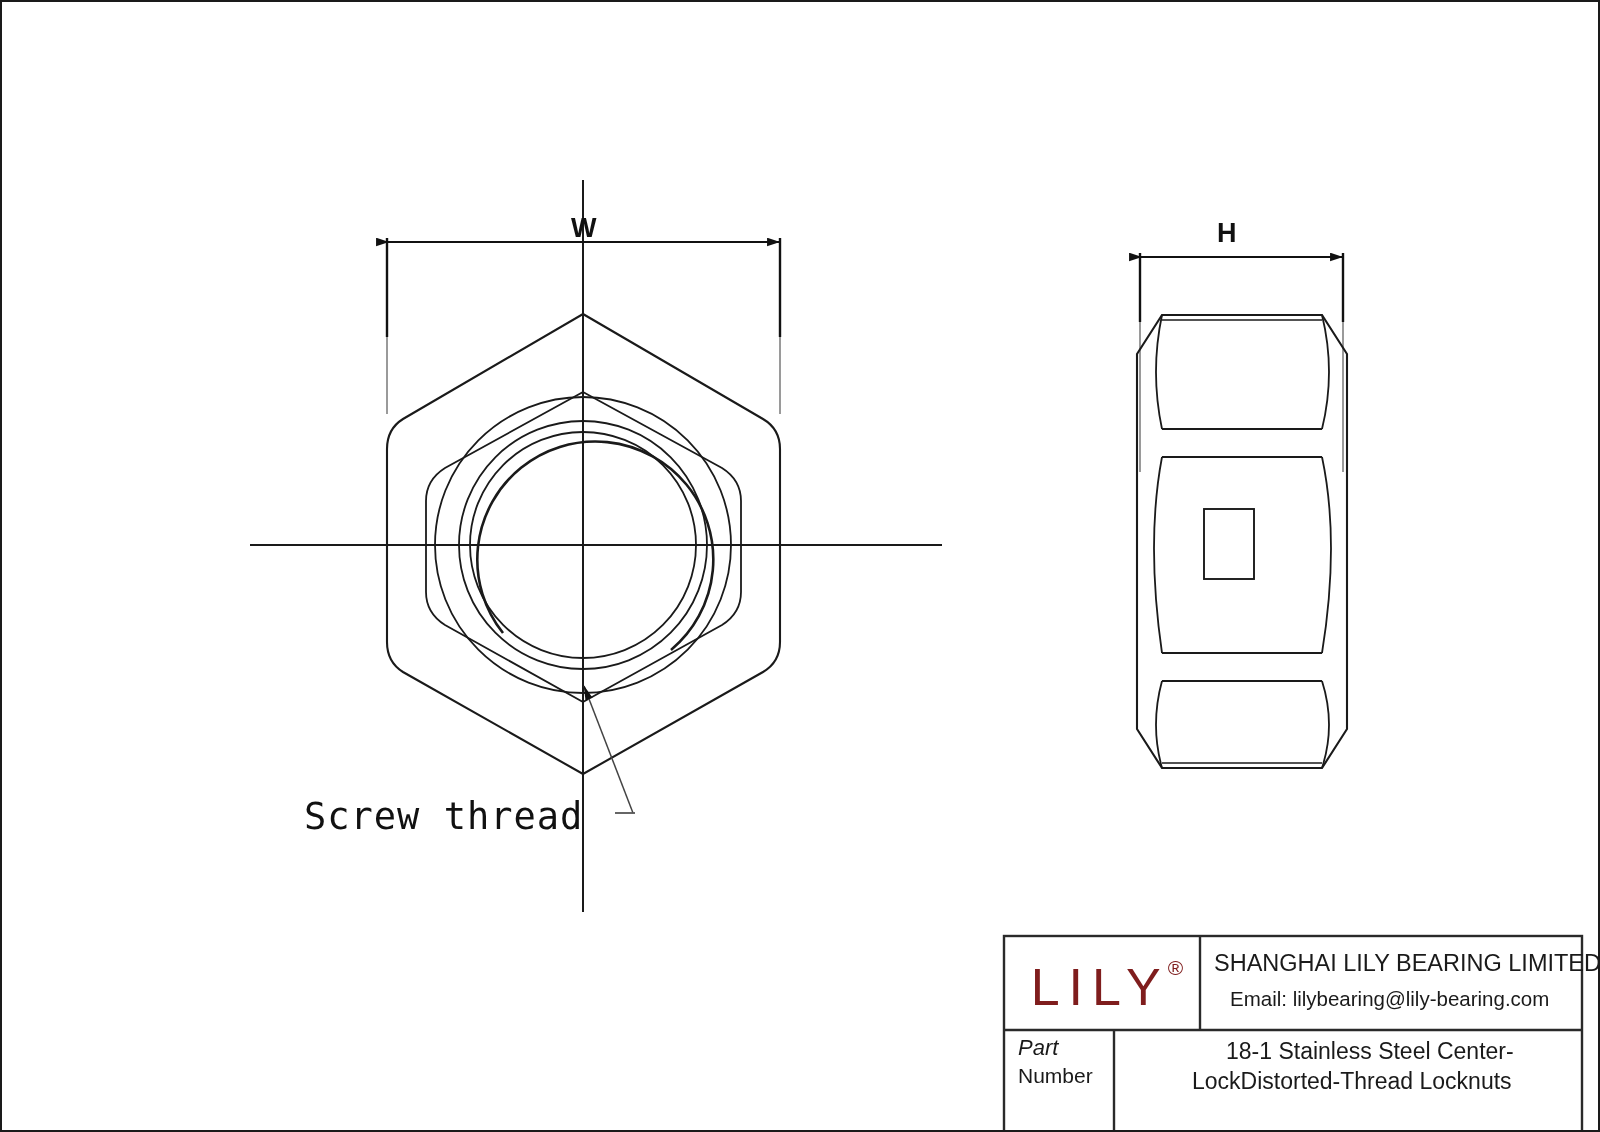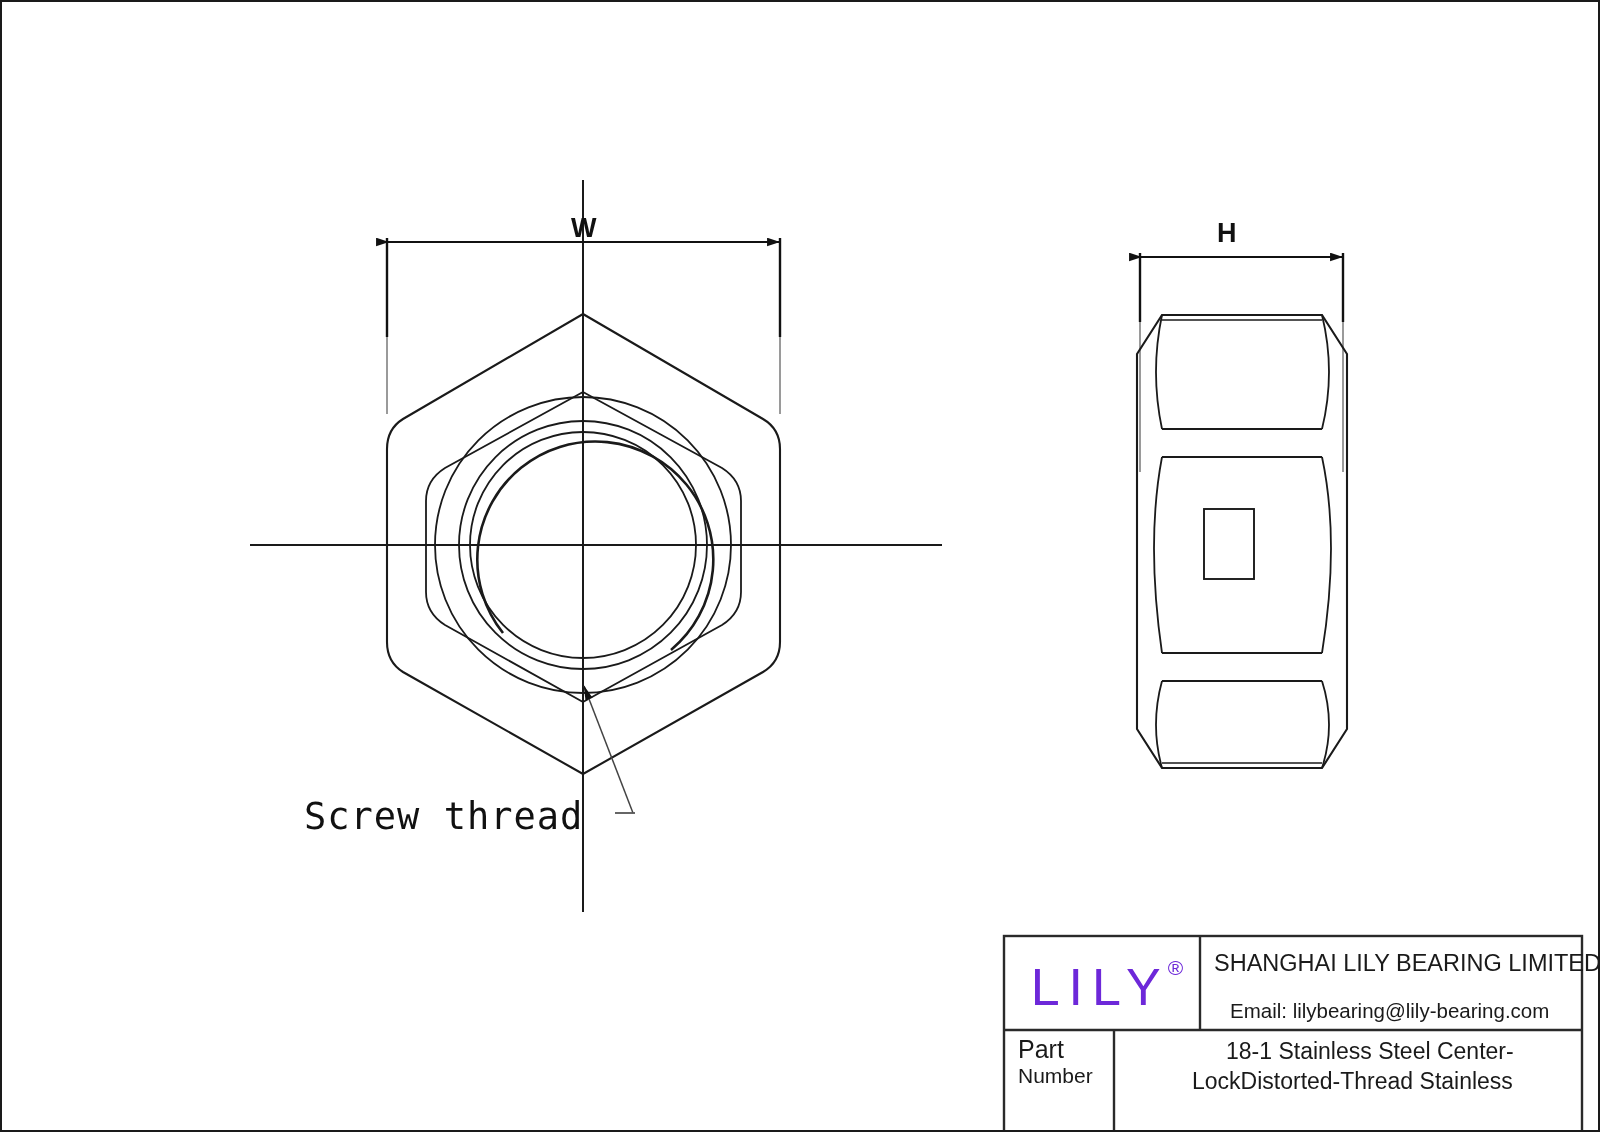--- a/index.html
+++ b/index.html
@@ -39,21 +39,21 @@
     height: 86px;
     display: flex;
     align-items: center;
     justify-content: center;
   }
   #logo-text {
     font-family: "Liberation Sans", sans-serif;
     font-size: 52px;
     font-weight: 400;
     letter-spacing: 9px;
-    color: #6d28d9;
+    color: #7f1d1d;
     line-height: 1;
     padding-left: 6px;
   }
   #logo-reg {
     font-size: 21px;
     vertical-align: super;
     letter-spacing: 0;
     position: relative;
     top: -12px;
     left: -2px;
@@ -61,26 +61,26 @@
   #company-name {
     left: 1212px;
     top: 948px;
     font-size: 23.5px;
     text-align: center;
   }
   #company-email {
     left: 1228px;
     top: 985px;
     font-size: 20.5px;
-    margin-top: 12px;
   }
   #part-label-1 {
     left: 1016px;
     top: 1033px;
-    font-size: 25px;
+    font-size: 22px;
+    font-style: italic;
   }
   #part-label-2 {
     left: 1016px;
     top: 1062px;
     font-size: 21px;
   }
   #part-desc-1 {
     left: 1224px;
     top: 1036px;
     font-size: 23px;
@@ -237,15 +237,15 @@
   <div class="tb-text" id="company-name">SHANGHAI LILY BEARING LIMITED</div>
 
   <div class="tb-text" id="company-email">Email: lilybearing@lily-bearing.com</div>
 
   <div class="tb-text" id="part-label-1">Part</div>
 
   <div class="tb-text" id="part-label-2">Number</div>
 
   <div class="tb-text" id="part-desc-1">18-1 Stainless Steel Center-</div>
 
-  <div class="tb-text" id="part-desc-2">LockDistorted-Thread Stainless</div>
+  <div class="tb-text" id="part-desc-2">LockDistorted-Thread Locknuts</div>
 
 </div>
 
 </body></html>

